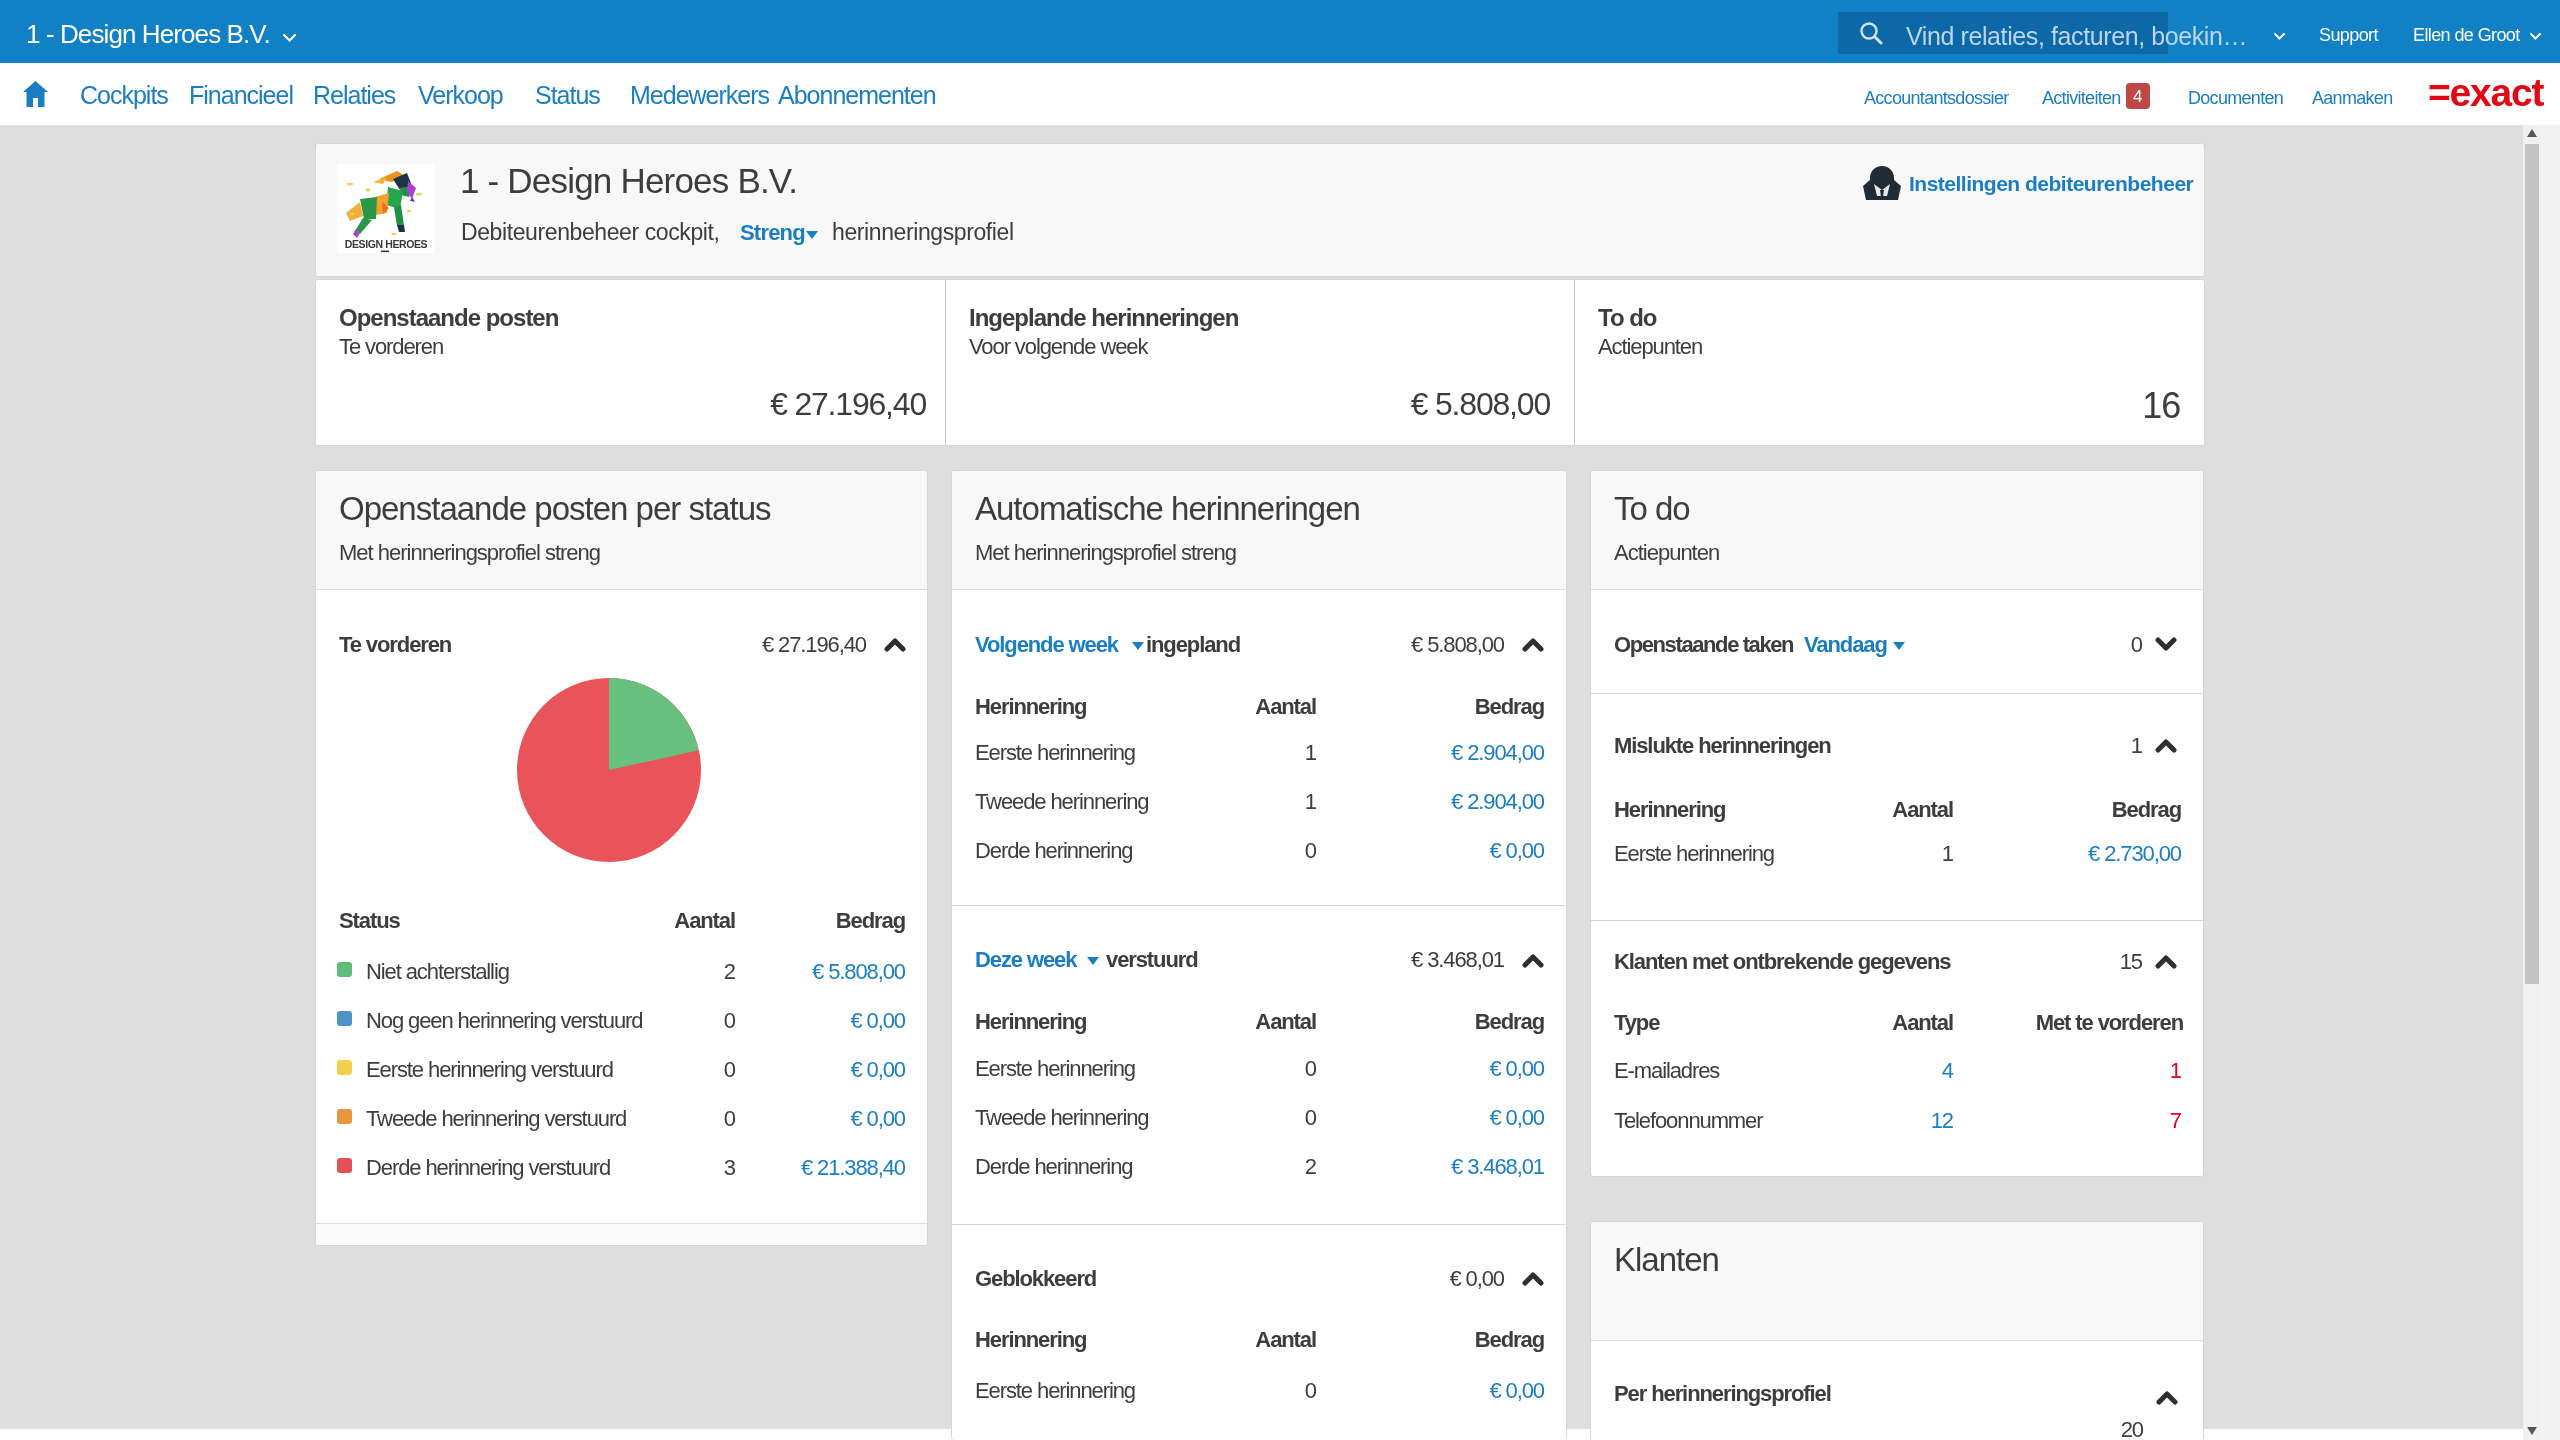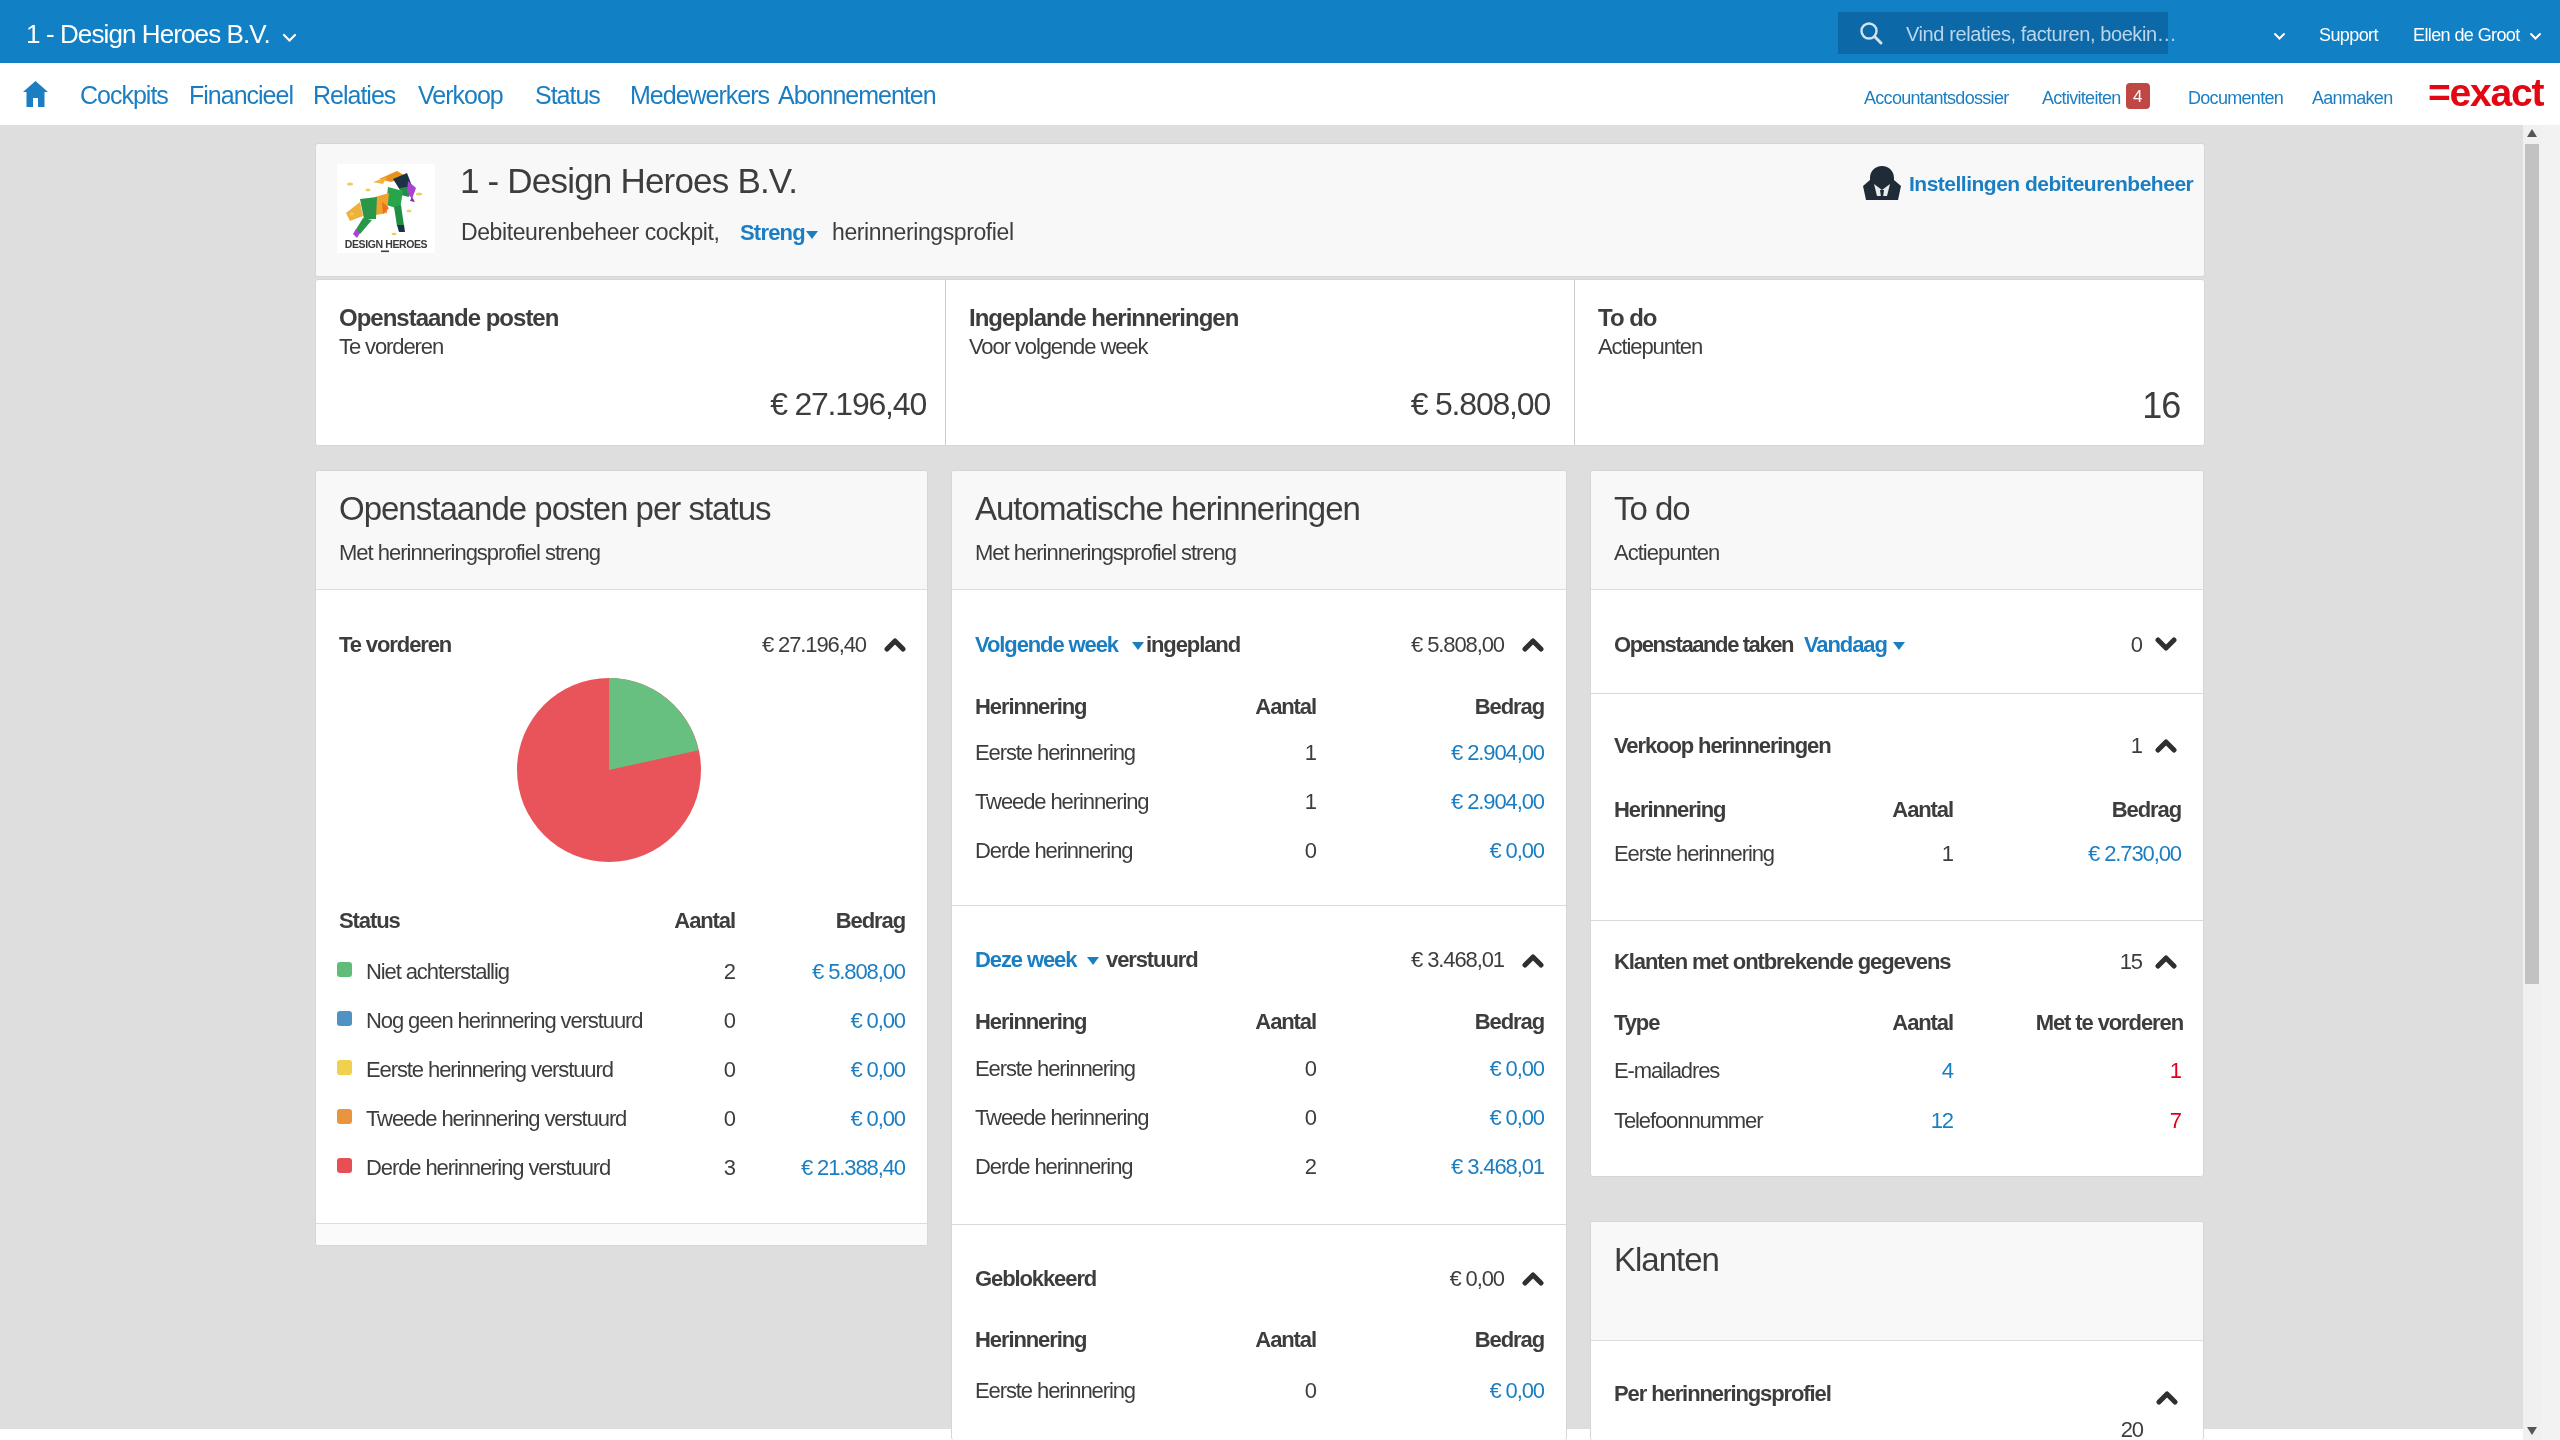--- a/index.html
+++ b/index.html
@@ -29,21 +29,21 @@
 <div class="t" style="left:26px;top:21px;font-size:26px;color:#fff;letter-spacing:-0.9px;">1 - Design Heroes B.V.</div>
 <svg class="abs" style="left:282px;top:33px;" width="15" height="10" viewBox="0 0 15 10">
       <path d="M2 2 L7.5 7.5 L13 2" stroke="#fff" stroke-width="2.2" fill="none" stroke-linecap="round"></path>
     </svg>
 
 <div class="abs" style="left:1838px;top:12px;width:330px;height:42px;background:#0c68a6;"></div>
 <svg class="abs" style="left:1858px;top:20px;" width="27" height="27" viewBox="0 0 27 27">
       <circle cx="11" cy="11" r="7.5" stroke="#cfe3f2" stroke-width="2.4" fill="none"></circle>
       <line x1="17" y1="17" x2="23" y2="23" stroke="#cfe3f2" stroke-width="3" stroke-linecap="round"></line>
     </svg>
-<div class="t" style="left:1906px;top:24px;font-size:20px;color:#b9d6ec;">Vind relaties, facturen, boekin…</div>
+<div class="t" style="left:1906px;top:24px;font-size:25px;color:#b9d6ec;">Vind relaties, facturen, boekin…</div>
 <div class="t" style="left:2204px;top:26px;font-size:18px;color:#fff;letter-spacing:-0.6px;margin-top:40px;">Partners</div>
 <svg class="abs" style="left:2273px;top:32px;" width="13" height="9" viewBox="0 0 13 9">
       <path d="M2 2 L6.5 6.5 L11 2" stroke="#fff" stroke-width="2" fill="none" stroke-linecap="round"></path>
     </svg>
 <div class="t" style="left:2319px;top:26px;font-size:18px;color:#fff;letter-spacing:-0.6px;">Support</div>
 <div class="t" style="left:2413px;top:26px;font-size:18px;color:#fff;letter-spacing:-0.6px;">Ellen de Groot</div>
 <svg class="abs" style="left:2529px;top:32px;" width="13" height="9" viewBox="0 0 13 9">
       <path d="M2 2 L6.5 6.5 L11 2" stroke="#fff" stroke-width="2" fill="none" stroke-linecap="round"></path>
     </svg>
 
@@ -232,21 +232,21 @@
 <div class="t" style="left:1614px;top:492px;font-size:33px;letter-spacing:-1px;">To do</div>
 <div class="t" style="left:1614px;top:542px;font-size:22px;letter-spacing:-1px;">Actiepunten</div>
 <div class="t sh" style="left:1614px;top:634px;letter-spacing:-1.4px;">Openstaande taken</div>
 <div class="t sh blue" style="left:1804px;top:634px;">Vandaag</div>
 <div class="tri" style="left:1893px;top:642px;"></div>
 <div class="t r row" style="right:418px;top:634px;">0</div>
 <svg class="abs" style="left:2155px;top:637px;" width="22" height="15" viewBox="0 0 22 15">
       <path d="M3 3 L11 11 L19 3" stroke="#2f2f2f" stroke-width="5" fill="none" stroke-linecap="round" stroke-linejoin="round"></path>
     </svg>
 <div class="divh" style="left:1591px;top:693px;width:612px;"></div>
-<div class="t sh" style="left:1614px;top:735px;">Verkoop herinneringen</div>
+<div class="t sh" style="left:1614px;top:735px;">Mislukte herinneringen</div>
 <div class="t r row" style="right:418px;top:735px;">1</div>
 <svg class="abs" style="left:2155px;top:738px;" width="22" height="15" viewBox="0 0 22 15">
       <path d="M3 12 L11 4 L19 12" stroke="#2f2f2f" stroke-width="5" fill="none" stroke-linecap="round" stroke-linejoin="round"></path>
     </svg>
 <div class="t th" style="left:1614px;top:799px;">Herinnering</div>
 <div class="t th r" style="right:607px;top:799px;">Aantal</div>
 <div class="t th r" style="right:379px;top:799px;">Bedrag</div>
 <div class="t row" style="left:1614px;top:843px;">Eerste herinnering</div>
 <div class="t r row" style="right:607px;top:843px;">1</div>
 <div class="t r row blue" style="right:379px;top:843px;">€ 2.730,00</div>

